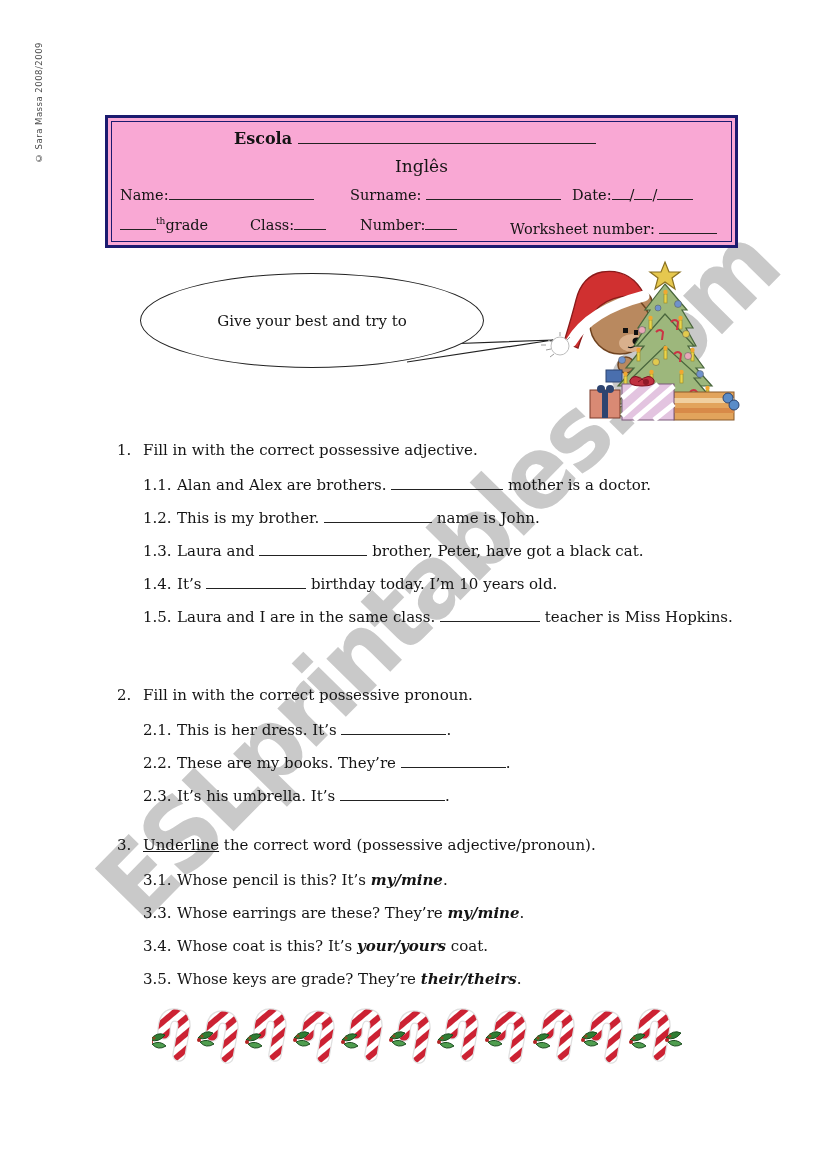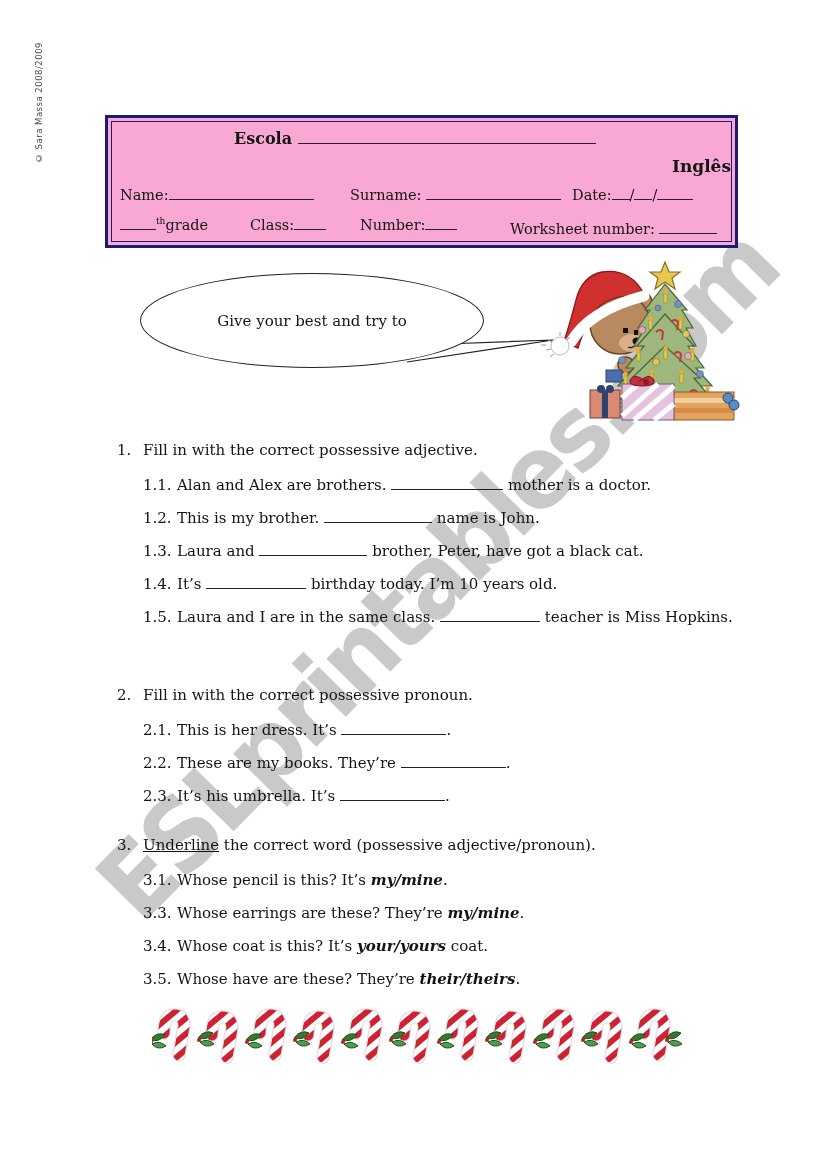--- a/index.html
+++ b/index.html
@@ -24,21 +24,21 @@
   
   .hbox{
     position:absolute;left:105px;top:115px;width:633px;height:133px;z-index:2;
     border:3px solid #1b1b6f;background:#f9a8d4;box-sizing:border-box;
   }
   .hbox-inner{
     position:absolute;left:3px;top:3px;right:3px;bottom:3px;
     border:1.5px solid #1b1b6f;
   }
   .h-row-school{position:absolute;left:122px;top:7px;font-size:16px;font-weight:bold;}
-  .h-row-subject{position:absolute;left:0;right:0;top:34px;text-align:right;font-size:17px;font-weight:bold;}
+  .h-row-subject{position:absolute;left:0;right:0;top:34px;text-align:center;font-size:17px;font-weight:normal;}
   .h-field{position:absolute;font-size:14.5px;white-space:nowrap;}
   .blank{display:inline-block;border-bottom:1px solid #222;height:13px;vertical-align:baseline;}
   sup.gr{font-size:9px;}
   
   .bubble{
     position:absolute;left:140px;top:273px;width:342px;height:93px;z-index:2;
     border:1.3px solid #222;border-radius:50%;background:#fff;
     display:flex;flex-direction:column;justify-content:center;align-items:center;
     font-size:15px;line-height:20px;text-align:center;
   }
@@ -229,21 +229,21 @@
     <div class="ex-title"><span class="num">2.</span><span>Fill in with the correct possessive pronoun.</span></div>
     <div class="ex-item"><span class="num">2.1.</span><span>This is her dress. It’s </span><span class="blank" style="width: 105px;"></span><span>.</span></div>
     <div class="ex-item"><span class="num">2.2.</span><span>These are my books. They’re </span><span class="blank" style="width: 105px;"></span><span>.</span></div>
     <div class="ex-item"><span class="num">2.3.</span><span>It’s his umbrella. It’s </span><span class="blank" style="width: 105px;"></span><span>.</span></div>
   </div>
 <div class="exercise" id="ex2">
     <div class="ex-title"><span class="num">3.</span><span class="und">Underline</span><span> the correct word (possessive adjective/pronoun).</span></div>
     <div class="ex-item"><span class="num">3.1.</span><span>Whose pencil is this? It’s </span><span class="opt">my/mine</span><span>.</span></div>
     <div class="ex-item"><span class="num">3.3.</span><span>Whose earrings are these? They’re </span><span class="opt">my/mine</span><span>.</span></div>
     <div class="ex-item"><span class="num">3.4.</span><span>Whose coat is this? It’s </span><span class="opt">your/yours</span><span> coat.</span></div>
-    <div class="ex-item"><span class="num">3.5.</span><span>Whose have are these? They’re </span><span class="opt">their/theirs</span><span>.</span></div>
+    <div class="ex-item"><span class="num">3.5.</span><span>Whose keys are grade? They’re </span><span class="opt">their/theirs</span><span>.</span></div>
   </div>
 
 <svg class="candysvg" width="540" height="58">
   <defs>
     <pattern id="cstripe" width="12" height="12" patternUnits="userSpaceOnUse" patternTransform="rotate(50)">
       <rect width="12" height="12" fill="#ffffff"></rect>
       <rect width="6" height="12" fill="#cc2233"></rect>
     </pattern>
     <g id="cane">
       <path d="M8 25 Q8 7 18 7 Q28 7 28 18 L23 47" fill="none" stroke="#e0e0e0" stroke-width="13.5" stroke-linecap="round"></path>

